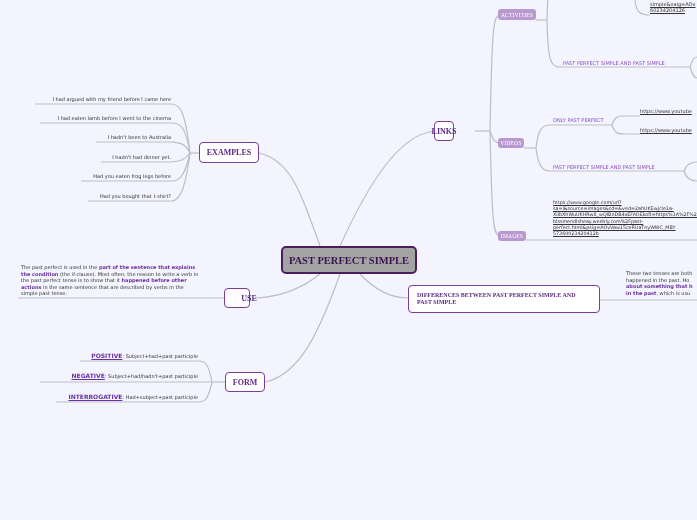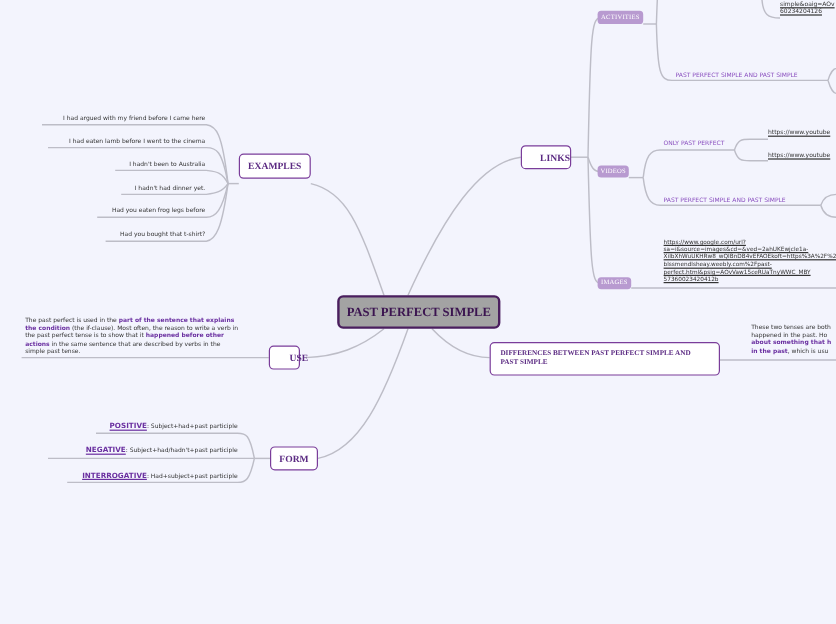--- a/index.html
+++ b/index.html
@@ -67,21 +67,21 @@
     <path d="M526 240 L697 240"></path>
 
     <path d="M600 300 L697 300"></path>
   </g>
 </svg>
 
 <div class="node central">
   <span>PAST PERFECT SIMPLE</span>
 </div>
 
-<div class="node main" style="left:199px;top:128px;width:60px;height:21px;">
+<div class="node main" style="left:199px;top:142px;width:60px;height:21px;">
   <span>EXAMPLES</span>
 </div>
 <div class="t tr" style="right:526px;top:96px;">I had argued with my friend before I came here</div>
 <div class="t tr" style="right:526px;top:115px;">I had eaten lamb before I went to the cinema</div>
 <div class="t tr" style="right:526px;top:134px;">I hadn't been to Australia</div>
 <div class="t tr" style="right:526px;top:154px;">I hadn't had dinner yet.</div>
 <div class="t tr" style="right:526px;top:173px;">Had you eaten frog legs before</div>
 <div class="t tr" style="right:526px;top:193px;">Had you bought that t-shirt?</div>
 
 <div class="node main" style="left:224px;top:288px;width:14px;height:20px;padding-left:24px;">
@@ -97,21 +97,21 @@
 <div class="t tr" style="right:499px;top:352px;">
   <span class="formlbl">POSITIVE</span><span>: Subject+had+past participle</span>
 </div>
 <div class="t tr" style="right:499px;top:372px;">
   <span class="formlbl">NEGATIVE</span><span>: Subject+had/hadn't+past participle</span>
 </div>
 <div class="t tr" style="right:499px;top:393px;">
   <span class="formlbl">INTERROGATIVE</span><span>: Had+subject+past participle</span>
 </div>
 
-<div class="node main" style="left:434px;top:121px;width:42px;height:20px;justify-content:flex-end;">
+<div class="node main" style="left:434px;top:121px;width:20px;height:20px;">
   <span>LINKS</span>
 </div>
 
 <div class="node sub" style="left:498px;top:9px;width:38px;height:11px;">
   <span>ACTIVITIES</span>
 </div>
 <div class="t link" style="left:650px;top:1px;line-height:6px;">
   <div>simple&amp;oaig=AOv</div>
   <div>60234204126</div>
 </div>

